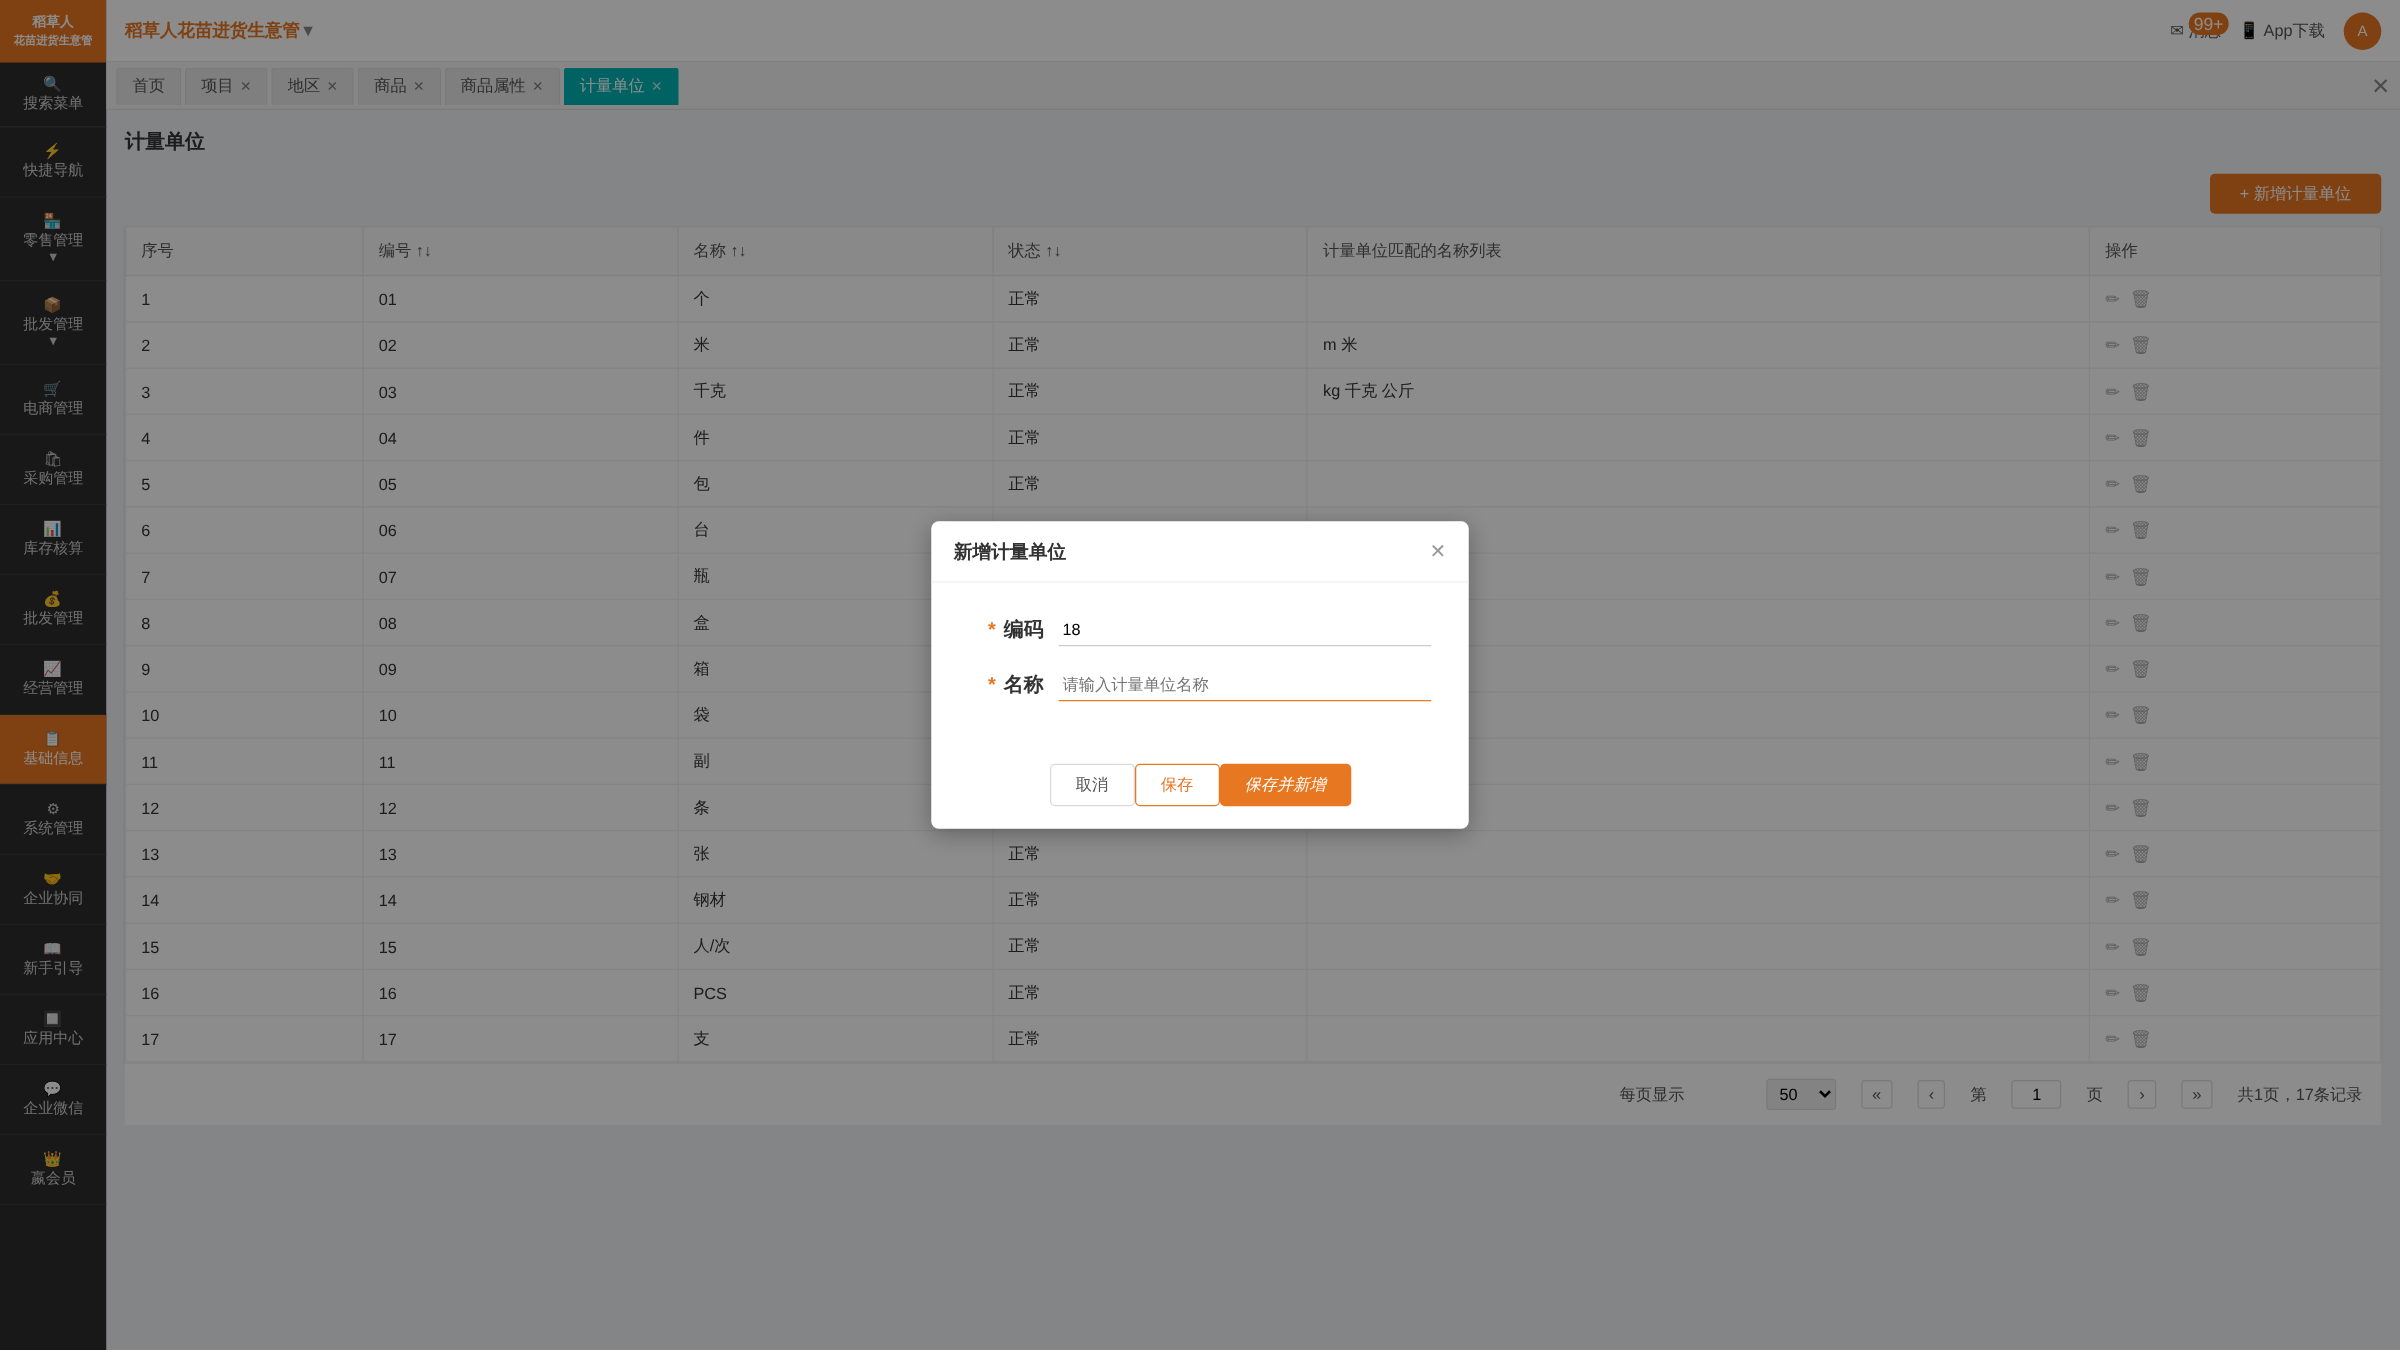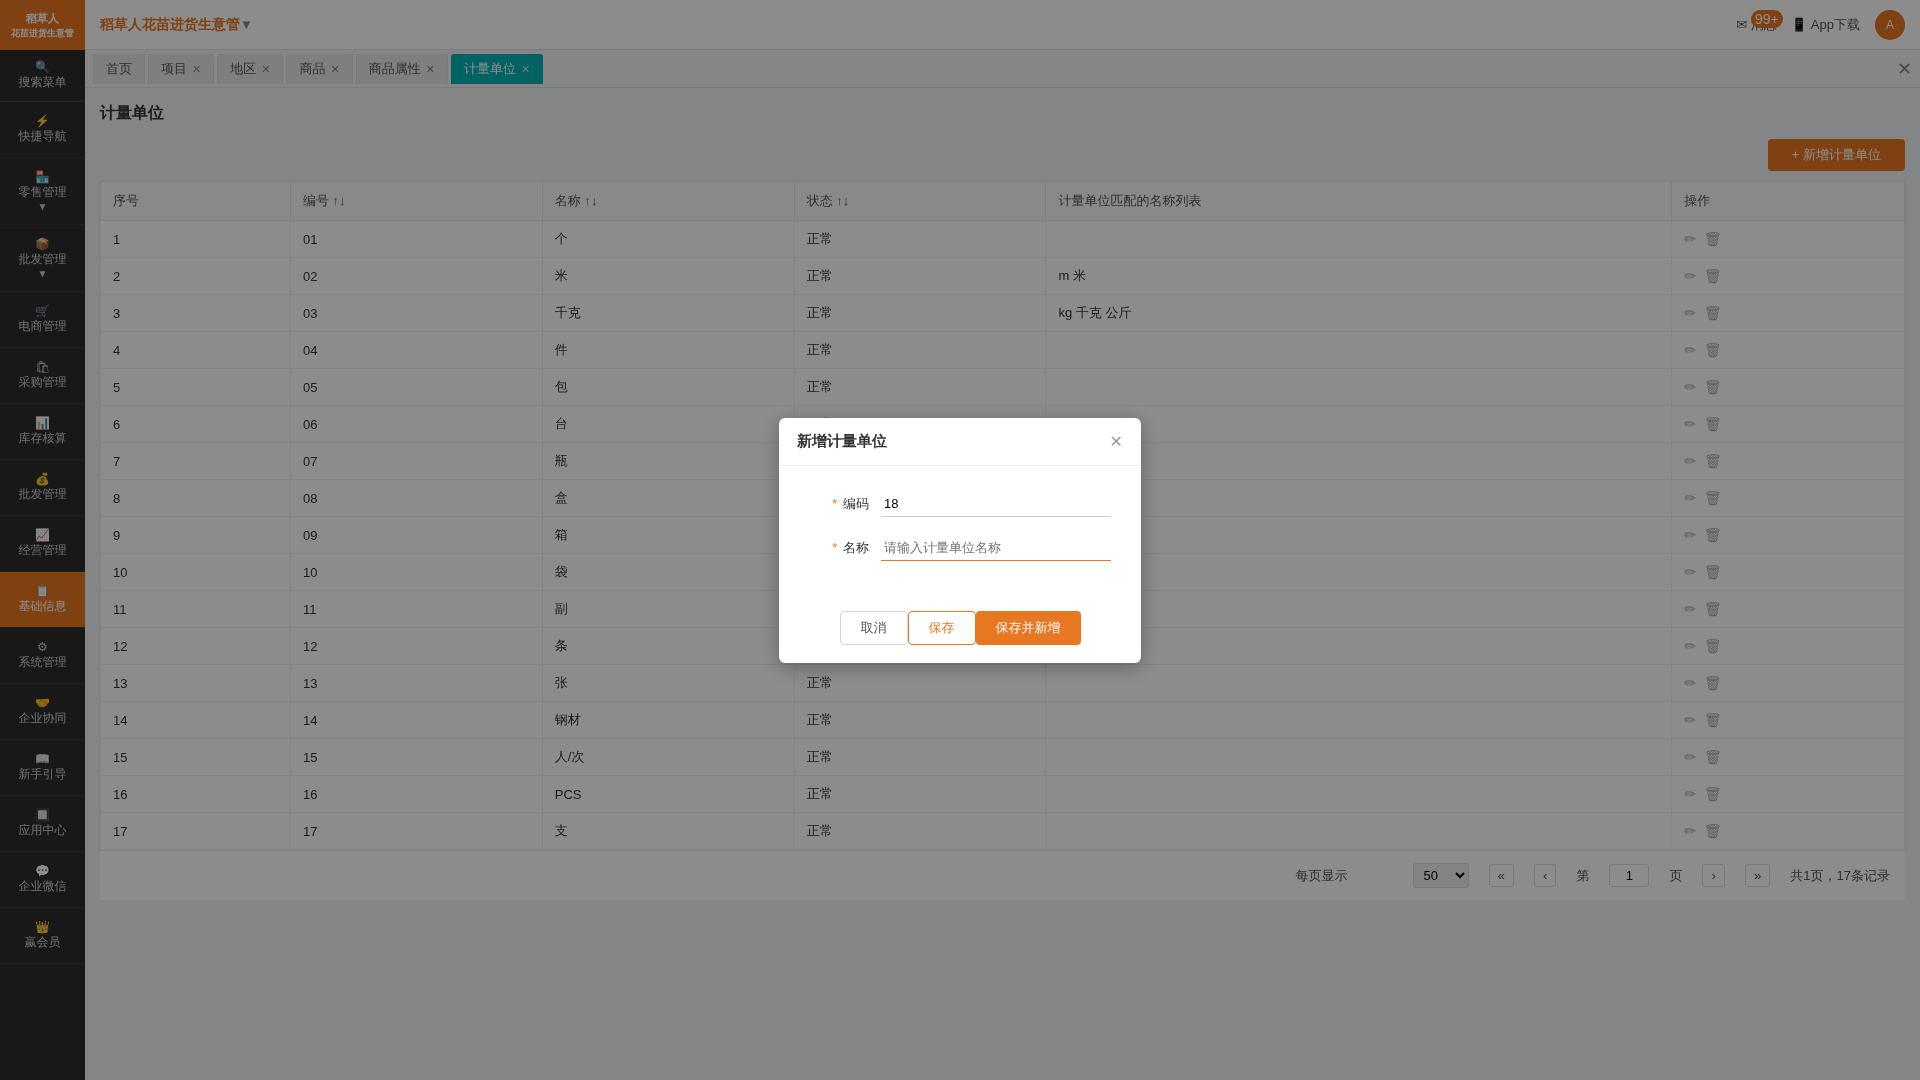--- a/index.html
+++ b/index.html
@@ -203,21 +203,21 @@
       z-index: 100;
       display: flex;
       align-items: center;
       justify-content: center;
     }
 
     
     .modal {
       background: white;
       border-radius: 6px;
-      width: 362px;
+      width: 430px;
       box-shadow: 0 4px 20px rgba(0,0,0,0.3);
       overflow: hidden;
     }
     .modal-header {
       padding: 14px 18px;
       border-bottom: 1px solid #f0f0f0;
       display: flex;
       justify-content: space-between;
       align-items: center;
     }
@@ -227,22 +227,23 @@
     .form-row {
       display: flex;
       align-items: center;
       margin-bottom: 18px;
     }
     .form-label {
       width: 60px;
       text-align: right;
       margin-right: 12px;
       color: #333;
-      font-size: 13px;
+      font-size: 16px;
       flex-shrink: 0;
+      font-weight: bold;
     }
     .form-label .required { color: #e87722; margin-right: 2px; }
     .form-input {
       flex: 1;
       border: none;
       border-bottom: 1px solid #ccc;
       padding: 5px 3px;
       font-size: 13px;
       outline: none;
     }
@@ -271,20 +272,21 @@
       font-size: 13px;
     }
     .btn-save-new {
       background: #e87722;
       color: white;
       border: none;
       padding: 7px 20px;
       border-radius: 4px;
       cursor: pointer;
       font-size: 13px;
+      font-style: italic;
     }
   </style>
 </head>
 <body>
 
 <div class="sidebar">
   <div class="sidebar-logo">
     <span style="font-size:11px; text-align:center; line-height:1.3;">稻草人<br><span style="font-size:9px;">花苗进货生意管</span></span>
   </div>
 

